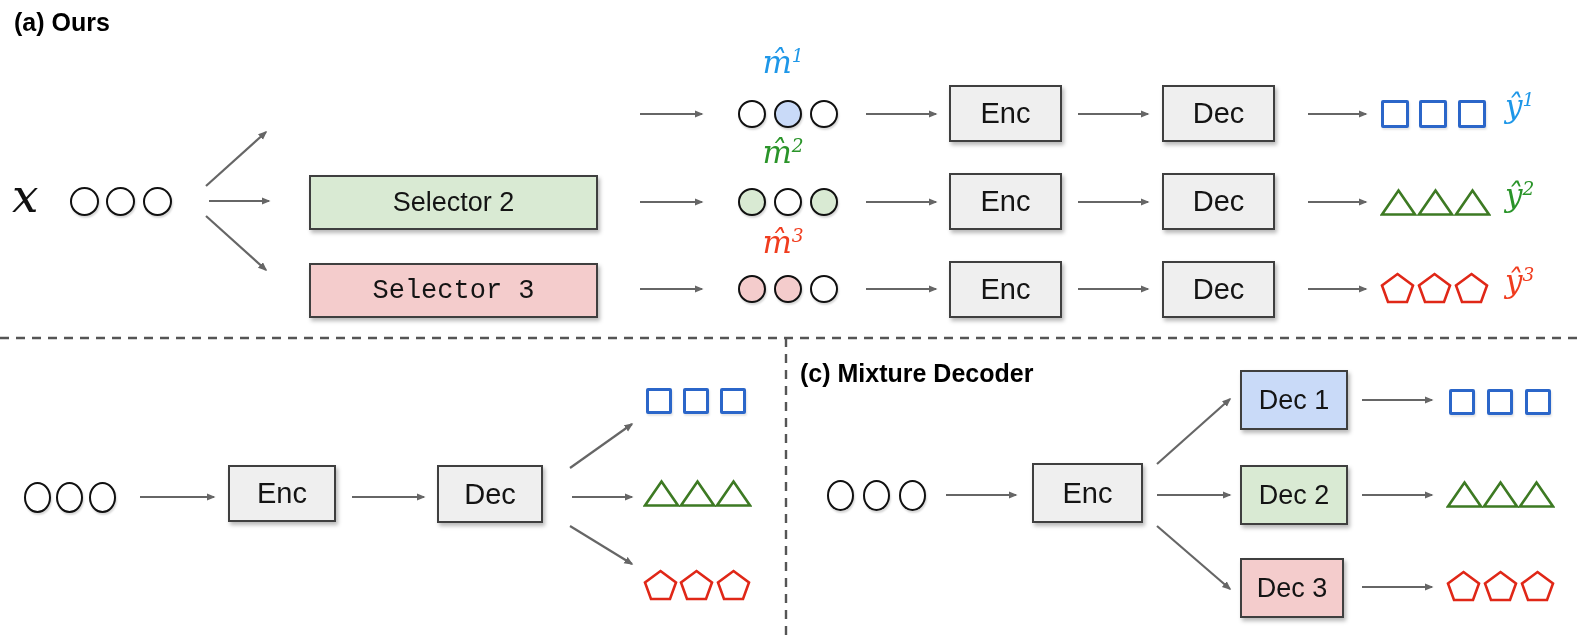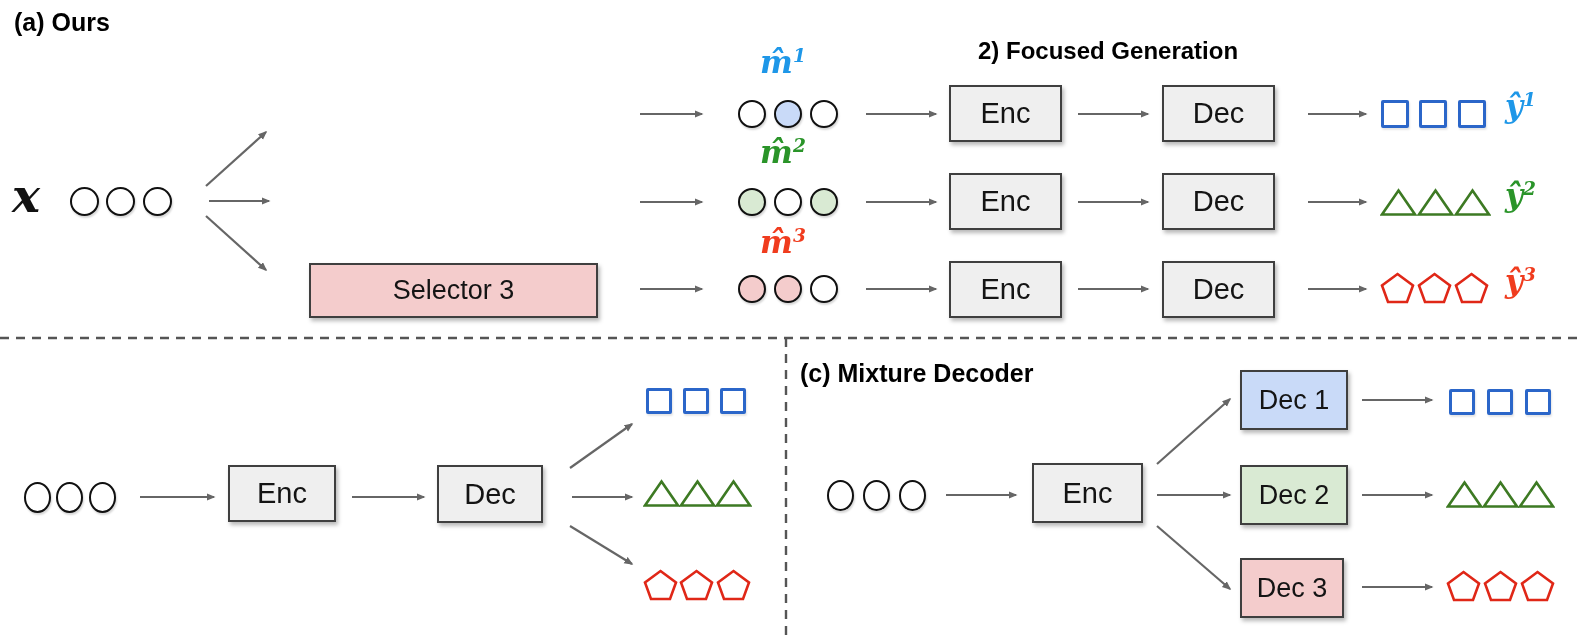--- a/index.html
+++ b/index.html
@@ -17,21 +17,21 @@
     position:absolute; box-sizing:border-box; border:2.5px solid #101010;
     border-radius:50%; background:#fff; box-shadow:1px 2px 2px rgba(0,0,0,0.16);
   }
   .sq {
     position:absolute; box-sizing:border-box; border:3px solid #2b66c9;
     background:#fff; border-radius:2px; box-shadow:1px 2px 2px rgba(0,0,0,0.10);
   }
   .shape-svg { position:absolute; display:block; }
   .math {
     position:absolute; font-family:"DejaVu Serif", serif;
-    font-style:italic; font-weight:bold; white-space:nowrap;
+    font-style:italic; font-weight:normal; white-space:nowrap;
   }
   .math sup { font-size:0.60em; font-style:italic; }
   .center { text-align:center; }
   svg.overlay { position:absolute; left:0; top:0; pointer-events:none; }
 </style>
 </head>
 <body>
 
 <div class="canvas">
 
@@ -77,28 +77,30 @@
       <line x1="1362" y1="495" x2="1432" y2="495" marker-end="url(#ah)"></line>
       <line x1="1362" y1="587" x2="1432" y2="587" marker-end="url(#ah)"></line>
     </g>
     <g stroke="#555555" stroke-width="2.4" stroke-dasharray="9 7">
       <line x1="0" y1="338" x2="1578" y2="338"></line>
       <line x1="786" y1="338" x2="786" y2="638"></line>
     </g>
   </svg>
 
   <div class="heading" style="left:14px; top:8px; font-size:25px;">(a) Ours</div>
-  <div class="heading" style="left:978px; top:37px; font-size:24px;">2) Focused Generation</div>
 
   <div class="math" style="left:12px; top:168px; font-size:47px; color:#111;">x</div>
   <div class="token" style="left:70px;  top:187px; width:29px; height:29px;"></div>
   <div class="token" style="left:106px; top:187px; width:29px; height:29px;"></div>
   <div class="token" style="left:143px; top:187px; width:29px; height:29px;"></div>
 
-  <div class="box" style="left:309px; top:263px; width:289px; height:55px; font-size:27px; background:#f4cccc;">
+  <div class="box" style="left:309px; top:175px; width:289px; height:55px; font-size:27px; background:#d9ead3;">
+      <span>Selector 2</span>
+    </div>
+  <div class="box" style="left:309px; top:263px; width:289px; height:55px; font-size:27px; background:#f4cccc;font-family:Liberation Mono, monospace;">
       <span>Selector 3</span>
     </div>
 
   <div class="math center" style="left:748px; top:44px;  width:70px; font-size:31px; color:#1e97e8;">
     <span>m̂</span><sup>1</sup>
   </div>
   <div class="math center" style="left:748px; top:134px; width:70px; font-size:31px; color:#2a9429;">
     <span>m̂</span><sup>2</sup>
   </div>
   <div class="math center" style="left:748px; top:224px; width:70px; font-size:31px; color:#f03c1e;">

